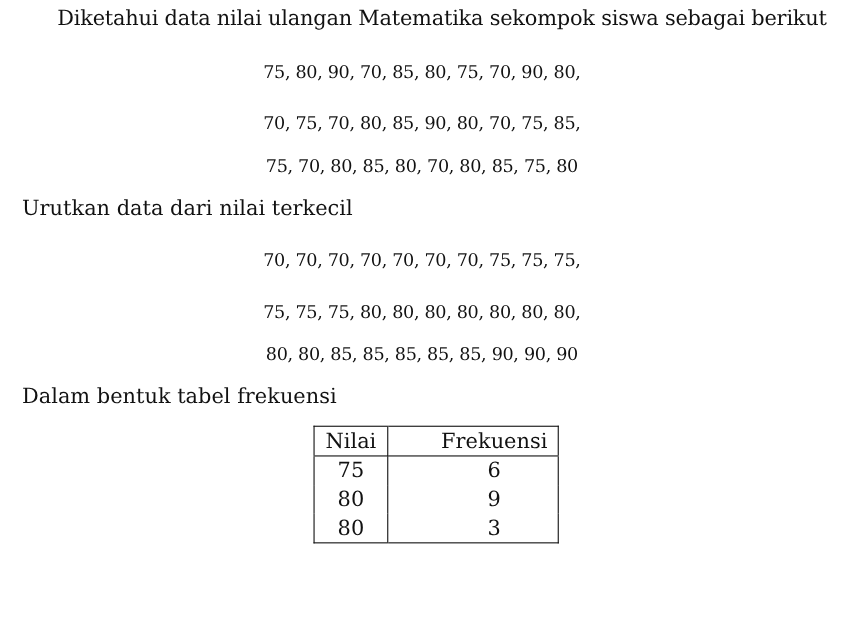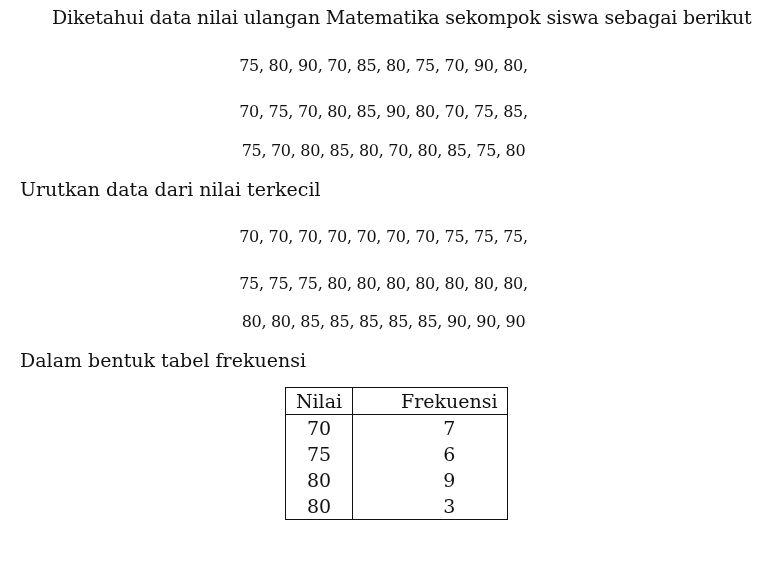--- a/index.html
+++ b/index.html
@@ -44,24 +44,20 @@
 
 <table class="freq">
   <thead>
     <tr>
       <th class="c1">Nilai</th>
       <th class="c2">Frekuensi</th>
     </tr>
   </thead>
   <tbody>
     <tr>
-      <td class="c1">70</td>
-      <td class="c2">7</td>
-    </tr>
-    <tr>
       <td class="c1">75</td>
       <td class="c2">6</td>
     </tr>
     <tr>
       <td class="c1">80</td>
       <td class="c2">9</td>
     </tr>
     <tr>
       <td class="c1">80</td>
       <td class="c2">3</td>

